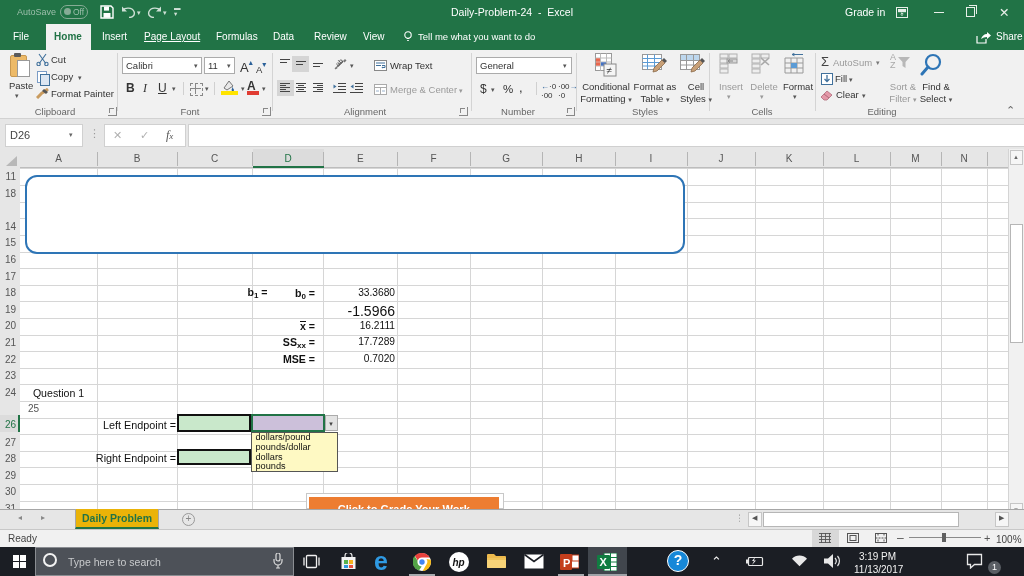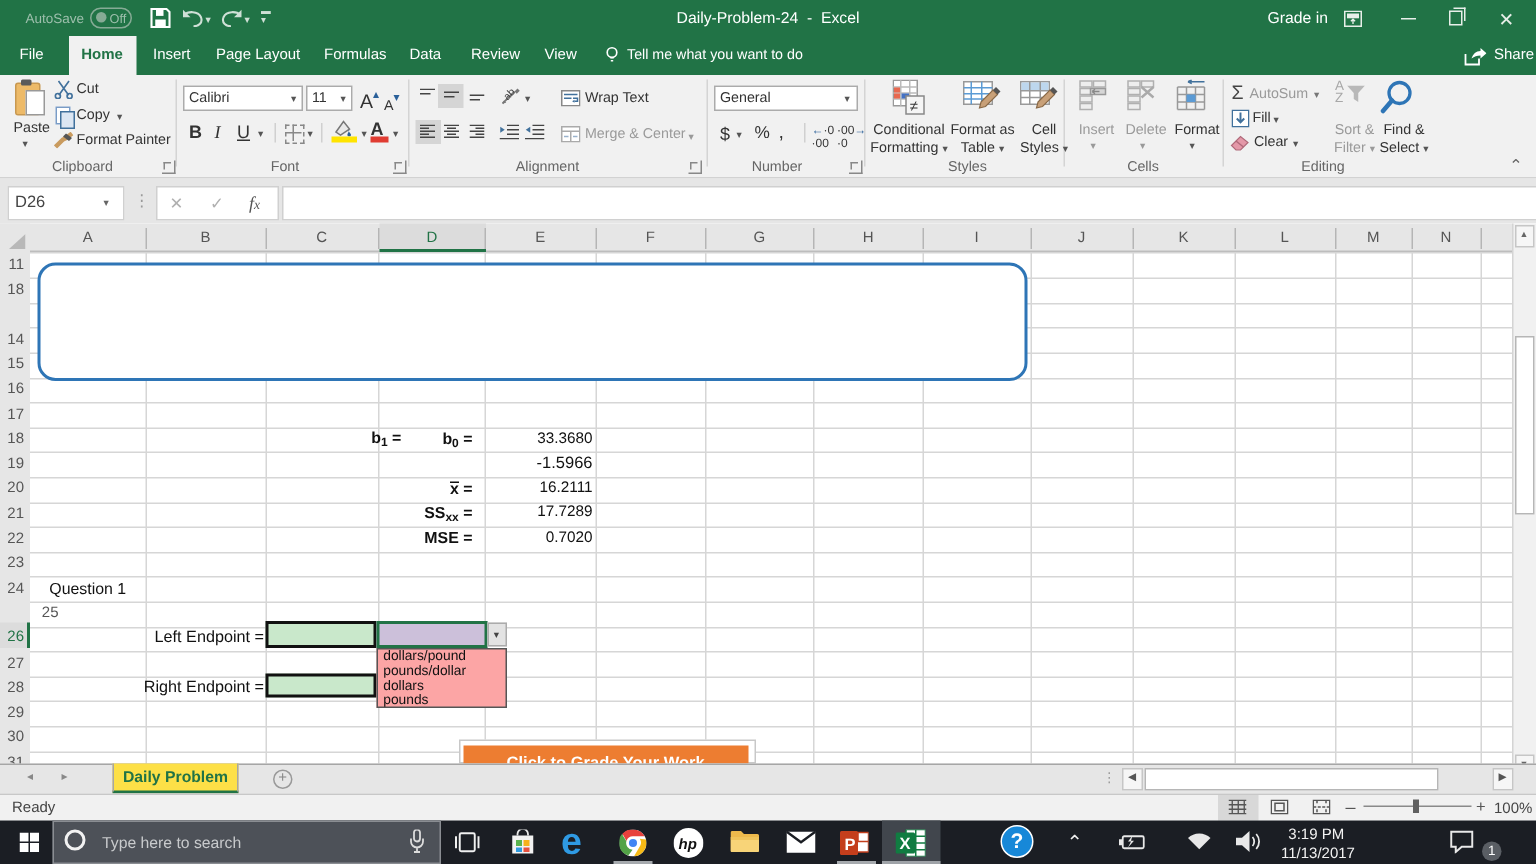--- a/index.html
+++ b/index.html
@@ -52,21 +52,21 @@
 <div class="abs" style="left:966px;top:7px;width:7px;height:8px;border:1px solid #e8efe9;"></div>
 <div class="abs" style="left:969px;top:5px;width:7px;height:8px;border-top:1px solid #e8efe9;border-right:1px solid #e8efe9;"></div>
 <div class="abs" style="left:999px;top:5px;color:#e8efe9;font-size:12.5px;">✕</div>
 
 <div class="abs" style="left:0;top:24px;width:1024px;height:26px;background:#217346;"></div>
 <div class="abs" style="left:46px;top:24px;width:45px;height:26px;background:#f1f1f1;"></div>
 <div class="abs" style="left:0;top:31px;width:1024px;height:15px;font-size:10px;color:#fff;">
   <span class="abs" style="left:13px;">File</span>
   <span class="abs" style="left:46px;width:44px;text-align:center;color:#217346;font-weight:bold;">Home</span>
   <span class="abs" style="left:102px;">Insert</span>
-  <span class="abs" style="left:144px;">Page Layout</span>
+  <span class="abs" style="left:144px;text-decoration:underline;">Page Layout</span>
   <span class="abs" style="left:216px;">Formulas</span>
   <span class="abs" style="left:273px;">Data</span>
   <span class="abs" style="left:314px;">Review</span>
   <span class="abs" style="left:363px;">View</span>
   <span class="abs" style="left:418px;font-size:9.5px;">Tell me what you want to do</span>
   <span class="abs" style="left:996px;">Share</span>
 </div>
 <svg class="abs" style="left:403px;top:30px;" width="10" height="14" viewBox="0 0 10 14">
       <circle cx="5" cy="5" r="3.2" fill="none" stroke="#fff" stroke-width="1.1"></circle>
       <path d="M3.8 8.5h2.4M4.2 10.5h1.6" stroke="#fff" stroke-width="1"></path>
@@ -406,47 +406,47 @@
 <div class="abs" style="left:1008px;top:149px;width:16px;height:360px;background:#f1f1f1;border-left:1px solid #d4d4d4;box-sizing:border-box;"></div>
 <div class="abs" style="left:1009.5px;top:150px;width:13px;height:15px;background:#f6f6f6;border:1px solid #c6c6c6;box-sizing:border-box;text-align:center;color:#666;font-size:6px;line-height:13px;">▲</div>
 <div class="abs" style="left:1009.5px;top:224px;width:13px;height:119px;background:#fff;border:1px solid #b6b6b6;box-sizing:border-box;"></div>
 <div class="abs" style="left:1009.5px;top:503px;width:13px;height:15px;background:#f6f6f6;border:1px solid #c6c6c6;box-sizing:border-box;text-align:center;color:#666;font-size:6px;line-height:13px;">▼</div>
 
 <div class="abs" style="left:25px;top:175px;width:660px;height:79px;background:#fff;border:2.5px solid #2e75b6;border-radius:12px;box-sizing:border-box;"></div>
 
 <div class="abs" style="left:200px;top:286.5px;width:115px;text-align:right;font-size:10.6px;font-weight:bold;color:#111;">b<span style="font-size:8px;vertical-align:-2px;">0</span> =</div>
 <div class="abs" style="left:280px;top:286.5px;width:115px;text-align:right;font-size:10.2px;color:#111;">33.3680</div>
 <div class="abs" style="left:200px;top:286px;width:115px;text-align:center;font-size:10.6px;font-weight:bold;color:#111;">b<span style="font-size:8px;vertical-align:-2px;">1</span> =</div>
-<div class="abs" style="left:280px;top:303.1px;width:115px;text-align:right;font-size:11px;color:#111;">-1.5966</div>
+<div class="abs" style="left:280px;top:303.1px;width:115px;text-align:right;font-size:14px;color:#111;">-1.5966</div>
 <div class="abs" style="left:200px;top:319.7px;width:115px;text-align:right;font-size:10.6px;font-weight:bold;color:#111;"><span style="position:relative;">x<span style="position:absolute;left:0.5px;top:1.5px;width:6px;height:1.2px;background:#111;"></span></span> =</div>
 <div class="abs" style="left:280px;top:319.7px;width:115px;text-align:right;font-size:10.2px;color:#111;">16.2111</div>
 <div class="abs" style="left:200px;top:336.3px;width:115px;text-align:right;font-size:10.6px;font-weight:bold;color:#111;">SS<span style="font-size:8px;vertical-align:-2px;">xx</span> =</div>
 <div class="abs" style="left:280px;top:336.3px;width:115px;text-align:right;font-size:10.2px;color:#111;">17.7289</div>
 <div class="abs" style="left:200px;top:352.9px;width:115px;text-align:right;font-size:10.6px;font-weight:bold;color:#111;">MSE =</div>
 <div class="abs" style="left:280px;top:352.9px;width:115px;text-align:right;font-size:10.2px;color:#111;">0.7020</div>
 
 <div class="abs" style="left:20px;top:387px;width:77px;text-align:center;font-size:10.6px;color:#111;">Question 1</div>
 
 <div class="abs" style="left:63px;top:418.7px;width:113px;text-align:right;font-size:10.8px;color:#111;">Left Endpoint =</div>
 <div class="abs" style="left:177px;top:413.5px;width:74px;height:18px;background:#c9e8cb;border:2px solid #111;box-sizing:border-box;"></div>
 <div class="abs" style="left:250.5px;top:413.5px;width:74px;height:18px;background:#ccc0da;border:2px solid #217346;box-sizing:border-box;"></div>
 <div class="abs" style="left:324.5px;top:414.5px;width:13px;height:16px;background:#e3e3e3;border:1px solid #ababab;box-sizing:border-box;text-align:center;color:#444;font-size:7px;line-height:15px;">▾</div>
 <div class="abs" style="left:63px;top:451.7px;width:113px;text-align:right;font-size:10.8px;color:#111;">Right Endpoint =</div>
 <div class="abs" style="left:177px;top:448.5px;width:74px;height:16.5px;background:#c9e8cb;border:2px solid #111;box-sizing:border-box;"></div>
 
-<div class="abs" style="left:250.5px;top:431.5px;width:87px;height:40px;background:#fca5a5;border:1px solid #555;box-sizing:border-box;font-size:9.2px;color:#111;line-height:9.8px;padding:0.5px 0 0 4px;">dollars/pound<br>pounds/dollar<br>dollars<br>pounds</div>
+<div class="abs" style="left:250.5px;top:431.5px;width:87px;height:40px;background:#fef9c3;border:1px solid #555;box-sizing:border-box;font-size:9.2px;color:#111;line-height:9.8px;padding:0.5px 0 0 4px;">dollars/pound<br>pounds/dollar<br>dollars<br>pounds</div>
 
 <div class="abs" style="left:305.5px;top:493px;width:198px;height:16px;background:#fff;border:1px solid #c8c8c8;box-sizing:border-box;"></div>
 <div class="abs" style="left:309px;top:496.5px;width:189.5px;height:12.5px;background:#ed7d31;"></div>
 <div class="abs" style="left:309px;top:503px;width:189.5px;text-align:center;font-size:11px;font-weight:bold;color:#fff;">Click to Grade Your Work</div>
 
 <div class="abs" style="left:0;top:509px;width:1024px;height:19.5px;background:#e6e6e6;border-top:1px solid #a6a6a6;box-sizing:border-box;"></div>
 <div class="abs" style="left:18px;top:513px;color:#888;font-size:8px;">◂</div>
 <div class="abs" style="left:41px;top:513px;color:#888;font-size:8px;">▸</div>
-<div class="abs" style="left:75px;top:509px;width:84px;height:19.5px;background:#fde047;border:1px solid #a6a6a6;border-top:none;border-bottom:2px solid #217346;box-sizing:border-box;text-align:center;font-size:10.5px;font-weight:bold;color:#217346;padding-top:3px;">Daily Problem</div>
+<div class="abs" style="left:75px;top:509px;width:84px;height:19.5px;background:#eab308;border:1px solid #a6a6a6;border-top:none;border-bottom:2px solid #217346;box-sizing:border-box;text-align:center;font-size:10.5px;font-weight:bold;color:#217346;padding-top:3px;">Daily Problem</div>
 <div class="abs" style="left:182px;top:512.5px;width:11px;height:11px;border:1px solid #999;border-radius:50%;color:#888;font-size:10px;line-height:10px;text-align:center;">+</div>
 <div class="abs" style="left:735px;top:513px;color:#999;font-size:9px;">⋮</div>
 <div class="abs" style="left:748px;top:511.5px;width:14px;height:15px;background:#f6f6f6;border:1px solid #c6c6c6;box-sizing:border-box;"></div>
 <div class="abs" style="left:752px;top:514px;color:#555;font-size:7px;">◀</div>
 <div class="abs" style="left:763px;top:511.5px;width:196px;height:15px;background:#fff;border:1px solid #b6b6b6;box-sizing:border-box;"></div>
 <div class="abs" style="left:995px;top:511.5px;width:14px;height:15px;background:#f6f6f6;border:1px solid #c6c6c6;box-sizing:border-box;"></div>
 <div class="abs" style="left:999px;top:514px;color:#555;font-size:7px;">▶</div>
 
 <div class="abs" style="left:0;top:528.5px;width:1024px;height:18.5px;background:#f1f1f1;border-top:1px solid #c8c8c8;box-sizing:border-box;"></div>
 <div class="abs" style="left:8px;top:533px;font-size:10px;color:#444;">Ready</div>

